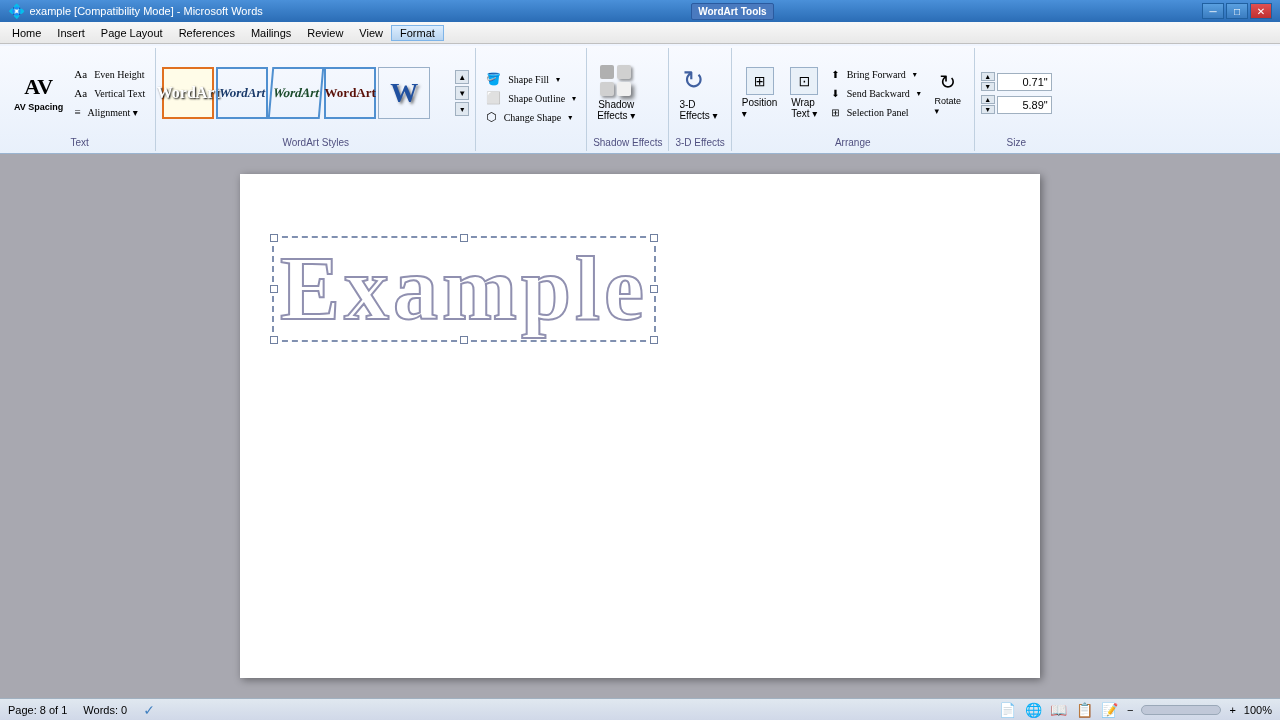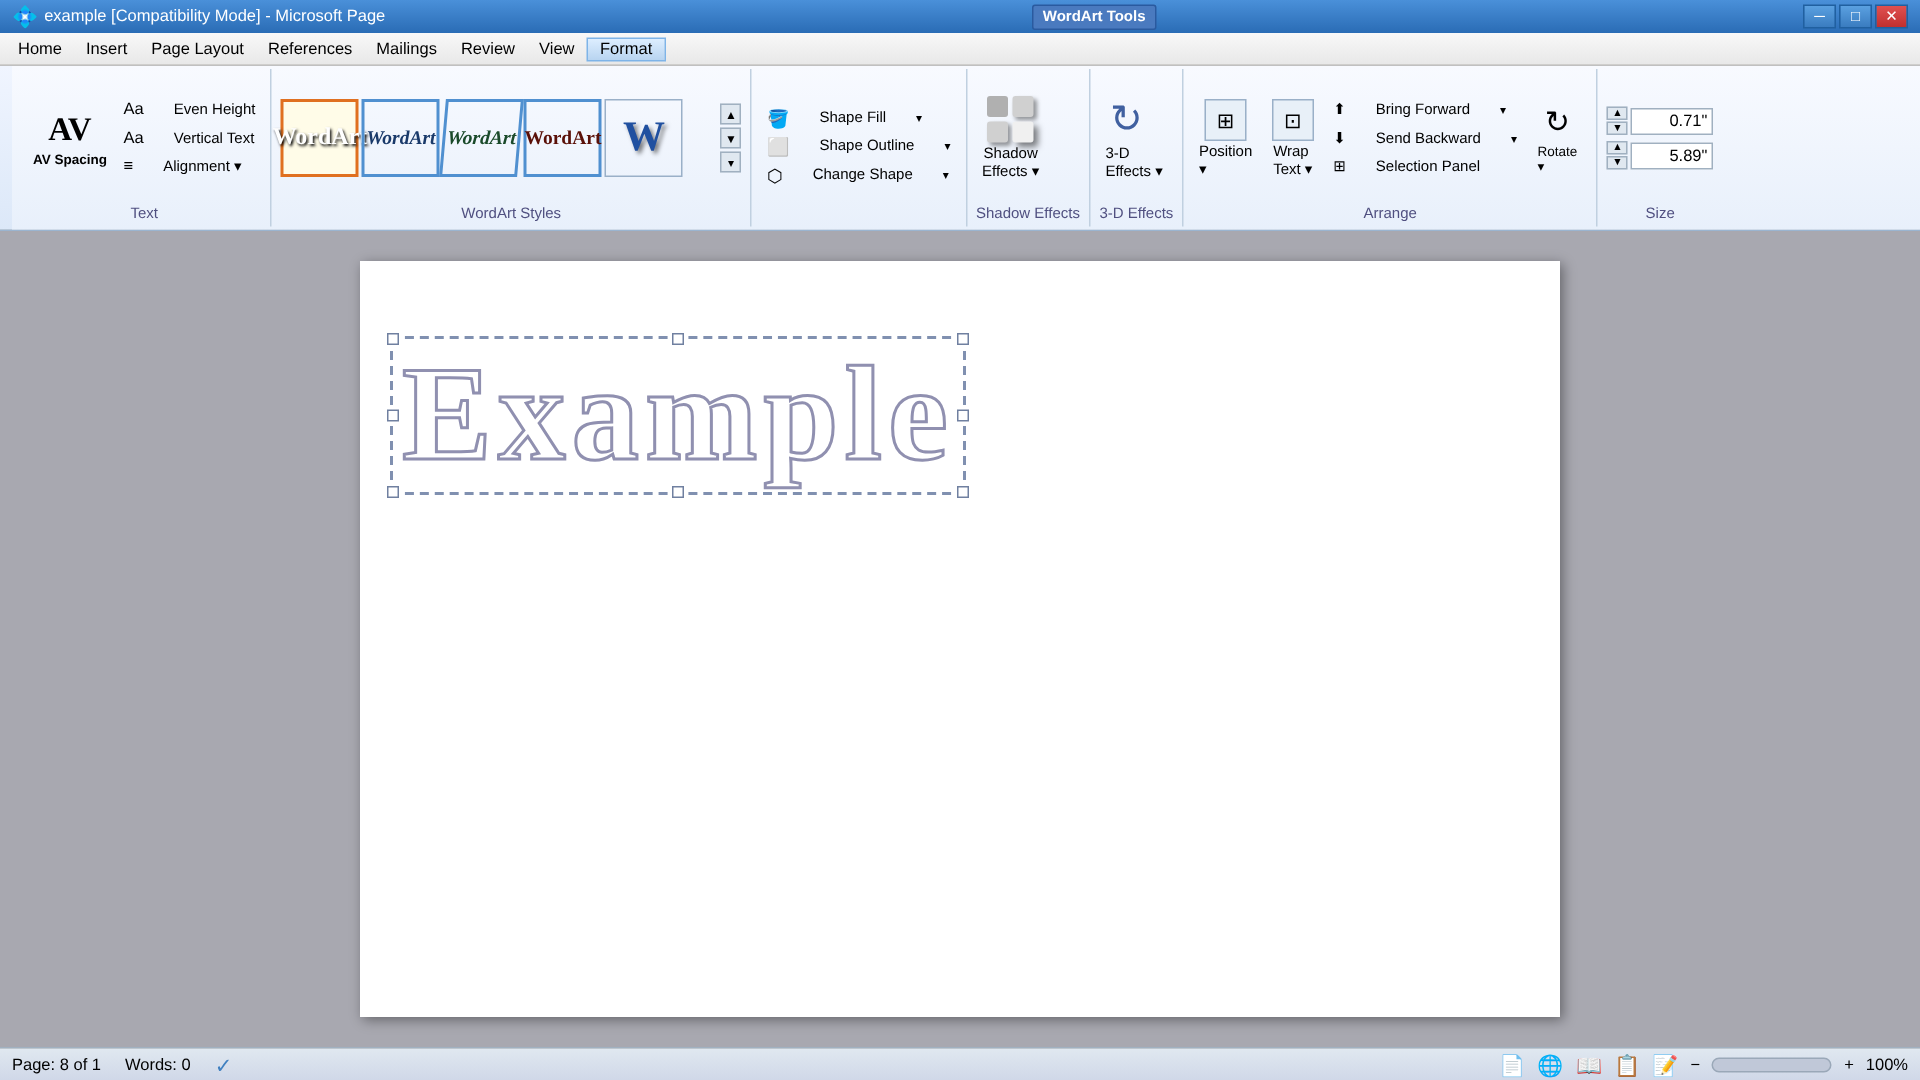--- a/index.html
+++ b/index.html
@@ -48,20 +48,21 @@
       border: 1px solid #7eb4e8;
       color: #000;
     }
 
     
     .ribbon {
       background: linear-gradient(to bottom, #f0f5ff, #dce8f8);
       border-bottom: 1px solid #9ab4d0;
       height: 110px;
       display: flex;
+      flex-direction: column;
     }
     .ribbon-tabs {
       display: flex;
       padding: 2px 4px 0;
       gap: 2px;
     }
     .ribbon-content {
       display: flex;
       flex: 1;
       padding: 2px 4px;
@@ -104,22 +105,23 @@
 
     .ribbon-btn-small {
       display: flex;
       flex-direction: row;
       align-items: center;
       padding: 1px 4px;
       cursor: pointer;
       border-radius: 2px;
       font-size: 10px;
       height: 18px;
-      gap: 20px;
+      gap: 7px;
       white-space: nowrap;
+      font-family: Liberation Serif, serif;
     }
 
     
     .wordart-gallery {
       display: flex;
       align-items: center;
       gap: 2px;
       flex: 1;
     }
     .wordart-sample {
@@ -165,21 +167,21 @@
       display: flex;
       justify-content: center;
       padding: 20px;
       height: calc(720px - 22px - 22px - 110px - 22px);
     }
     .page {
       background: white;
       width: 800px;
       min-height: 500px;
       box-shadow: 2px 2px 8px rgba(0,0,0,0.4);
-      padding: 28px;
+      padding: 40px;
       position: relative;
     }
 
     
     .status-bar {
       background: linear-gradient(to bottom, #e0e8f0, #d0d8e8);
       height: 22px;
       display: flex;
       align-items: center;
       justify-content: space-between;
@@ -197,21 +199,21 @@
     }
 
     .dropdown-arrow { font-size: 8px; }
   </style>
 </head>
 <body>
 
 <div class="title-bar">
   <div style="display:flex;align-items:center;gap:4px;">
     <span style="font-size:14px;">💠</span>
-    <span>example [Compatibility Mode] - Microsoft Page</span>
+    <span>example [Compatibility Mode] - Microsoft Words</span>
   </div>
   <div style="display:flex;align-items:center;gap:4px;background:#4a7abf;padding:2px 6px;border:1px solid #2a5a9f;border-radius:2px;">
     <span style="font-size:10px;font-weight:bold;">WordArt Tools</span>
   </div>
   <div class="title-bar-controls">
     <button class="title-btn">─</button>
     <button class="title-btn">□</button>
     <button class="title-btn" style="background:linear-gradient(to bottom,#e05050,#c03030);">✕</button>
   </div>
 </div>

